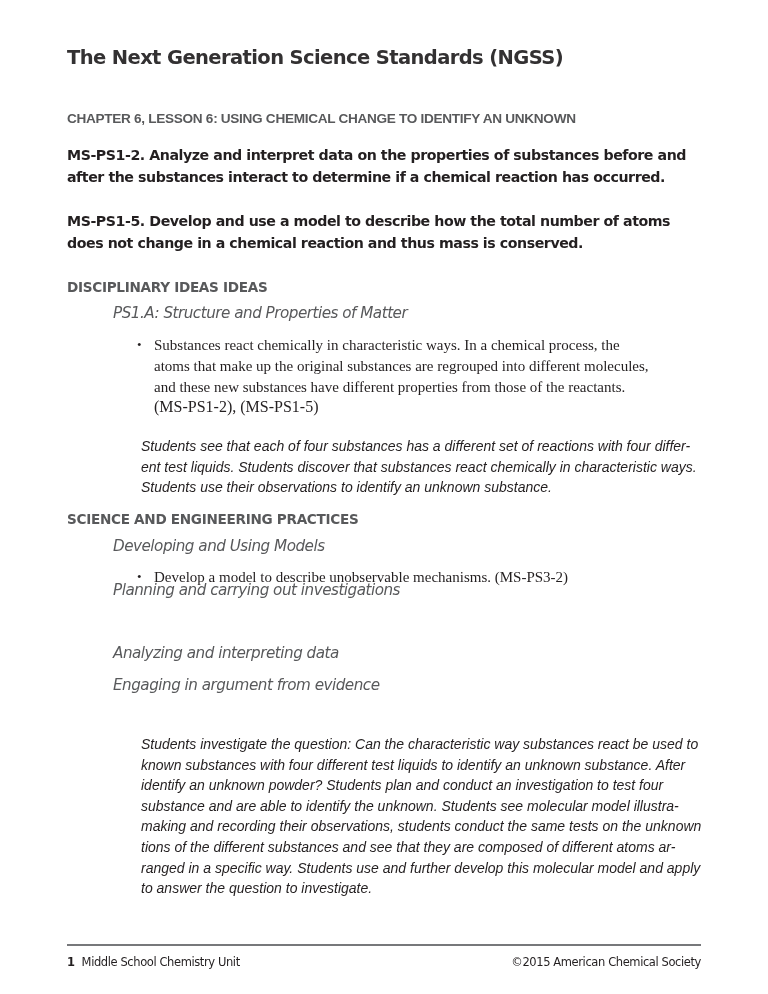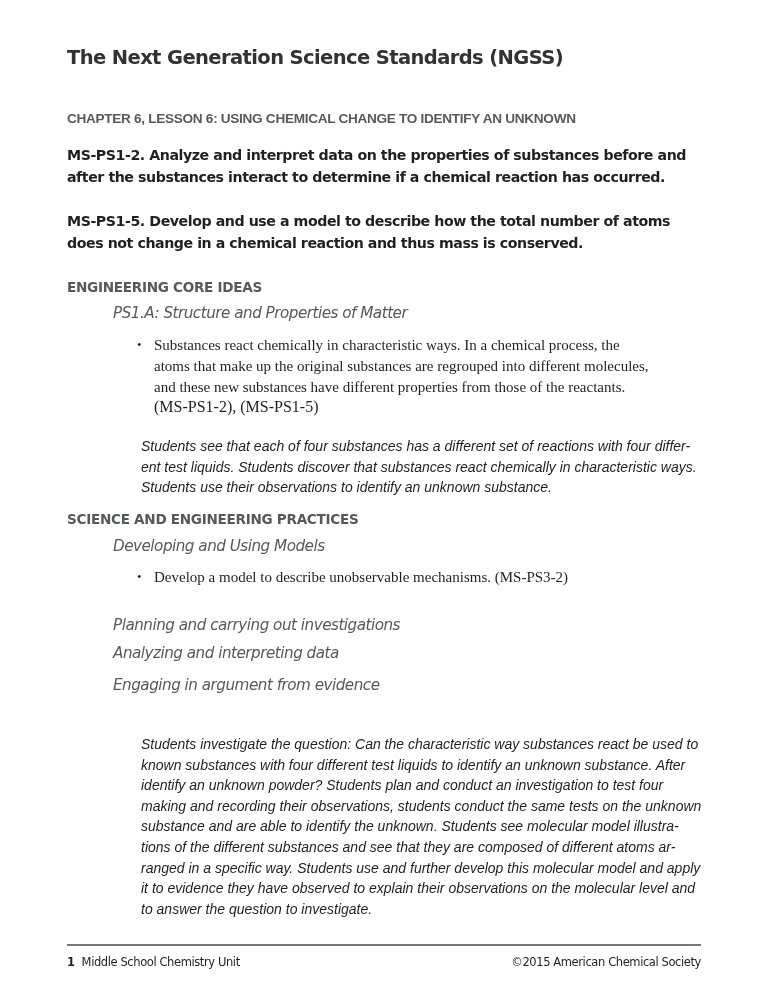--- a/index.html
+++ b/index.html
@@ -148,21 +148,21 @@
   <div class="standard std1">
     <span class="bullet-line">MS-PS1-2. Analyze and interpret data on the properties of substances before and</span>
     <span class="bullet-line">after the substances interact to determine if a chemical reaction has occurred.</span>
   </div>
 
   <div class="standard std2">
     <span class="bullet-line">MS-PS1-5. Develop and use a model to describe how the total number of atoms</span>
     <span class="bullet-line">does not change in a chemical reaction and thus mass is conserved.</span>
   </div>
 
-  <div class="section-heading dci-heading">ENGINEERING CORE IDEAS</div>
+  <div class="section-heading dci-heading">DISCIPLINARY IDEAS IDEAS</div>
 
   <div class="subheading" style="top:304px;">PS1.A: Structure and Properties of Matter</div>
 
   <div class="bullet-row" style="top:335px;">
     <span class="bullet-dot">•</span>
     <span class="bullet-text">
       <span class="bullet-line">Substances react chemically in characteristic ways. In a chemical process, the</span>
       <span class="bullet-line">atoms that make up the original substances are regrouped into different molecules,</span>
       <span class="bullet-line">and these new substances have different properties from those of the reactants.</span>
       <span class="bullet-line" style="font-size:16px;">(MS-PS1-2), (MS-PS1-5)</span>
@@ -179,33 +179,32 @@
 
   <div class="subheading" style="top:537px;">Developing and Using Models</div>
 
   <div class="bullet-row" style="top:567px;">
     <span class="bullet-dot">•</span>
     <span class="bullet-text">
       <span class="bullet-line">Develop a model to describe unobservable mechanisms. (MS-PS3-2)</span>
     </span>
   </div>
 
-  <div class="subheading" style="top:616px;text-align:right;">Planning and carrying out investigations</div>
+  <div class="subheading" style="top:581px;text-align:right;">Planning and carrying out investigations</div>
   <div class="subheading" style="top:644px;">Analyzing and interpreting data</div>
   <div class="subheading" style="top:676px;">Engaging in argument from evidence</div>
 
   <div class="note" style="top:734px;">
     <span class="note-line">Students investigate the question: Can the characteristic way substances react be used to</span>
     <span class="note-line">known substances with four different test liquids to identify an unknown substance. After</span>
     <span class="note-line">identify an unknown powder? Students plan and conduct an investigation to test four</span>
+    <span class="note-line">substance and are able to identify the unknown. Students see molecular model illustra-</span>
     <span class="note-line">making and recording their observations, students conduct the same tests on the unknown</span>
-    <span class="note-line">substance and are able to identify the unknown. Students see molecular model illustra-</span>
     <span class="note-line">tions of the different substances and see that they are composed of different atoms ar-</span>
     <span class="note-line">ranged in a specific way. Students use and further develop this molecular model and apply</span>
-    <span class="note-line">it to evidence they have observed to explain their observations on the molecular level and</span>
     <span class="note-line">to answer the question to investigate.</span>
   </div>
 </div>
 
 <div class="footer-rule"></div>
 
 <div class="footer">
   <span>
     <span class="page-num">1</span><span>Middle School Chemistry Unit</span>
   </span>

